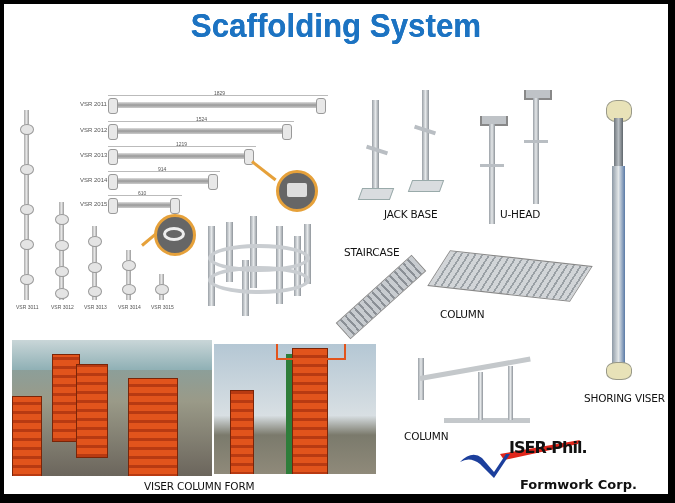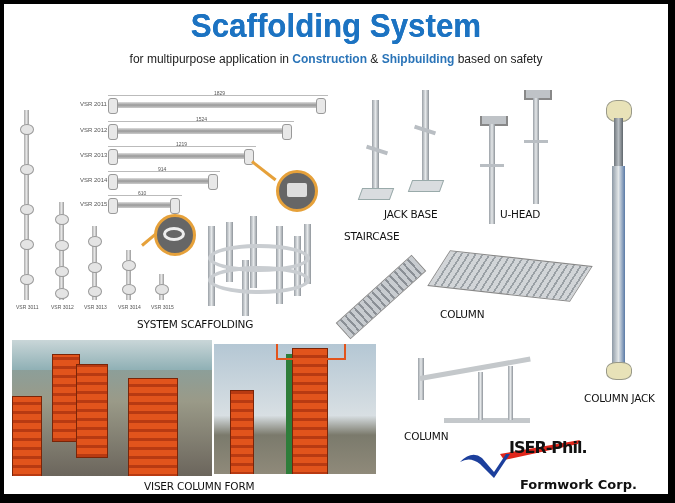--- a/index.html
+++ b/index.html
@@ -23,23 +23,20 @@
   .form{position:absolute;background:repeating-linear-gradient(0deg,#b83a12 0 3px,#e2541c 3px 9px);border:1px solid #7a2508;}
   .grating{position:absolute;background:repeating-linear-gradient(90deg,#c8ccd0 0 4px,#8b9096 4px 6px);border:1px solid #888;}
   .logo-text{position:absolute;font-family:"DejaVu Sans",sans-serif;font-weight:bold;color:#111;}
 </style>
 </head>
 <body>
 
 <div class="canvas">
 
   <div class="title">Scaffolding System</div>
-  <div class="subtitle">
-    <span>for multipurpose application in </span><span class="hl">Construction</span><span> &amp; </span><span class="hl">Shipbuilding</span><span> based on safety</span>
-  </div>
 
   <div>
     <div class="tiny" style="left:76px;top:97px;font-size:6px;">VSR 2011</div>
     <div class="dim" style="left:104px;top:91px;width:220px;"></div>
     <div class="tiny" style="left:210px;top:86px;">1829</div>
     <div class="ledger" style="left:108px;top:98px;width:210px;"></div>
 
     <div class="tiny" style="left:76px;top:123px;font-size:6px;">VSR 2012</div>
     <div class="dim" style="left:104px;top:117px;width:186px;"></div>
     <div class="tiny" style="left:192px;top:112px;">1524</div>
@@ -107,21 +104,20 @@
     <div class="pole" style="left:204px;top:222px;width:7px;height:80px;"></div>
     <div class="pole" style="left:222px;top:218px;width:7px;height:60px;"></div>
     <div class="pole" style="left:246px;top:212px;width:7px;height:72px;"></div>
     <div class="pole" style="left:272px;top:222px;width:7px;height:78px;"></div>
     <div class="pole" style="left:290px;top:232px;width:7px;height:60px;"></div>
     <div class="pole" style="left:300px;top:220px;width:7px;height:60px;"></div>
     <div class="pole" style="left:238px;top:256px;width:7px;height:56px;"></div>
     <div style="position:absolute;left:204px;top:240px;width:102px;height:28px;border:4px solid #c9cdd1;border-radius:50%;box-sizing:border-box;"></div>
     <div style="position:absolute;left:204px;top:262px;width:102px;height:28px;border:4px solid #c9cdd1;border-radius:50%;box-sizing:border-box;"></div>
   </div>
-  <div class="lbl" style="left:133px;top:314px;">SYSTEM SCAFFOLDING</div>
 
   <div>
     <div class="pole" style="left:368px;top:96px;width:7px;height:94px;"></div>
     <div class="plate" style="left:356px;top:184px;width:30px;height:10px;transform:skewX(-20deg);"></div>
     <div style="position:absolute;left:362px;top:144px;width:22px;height:4px;background:#b9bec3;transform:rotate(18deg);"></div>
     <div class="pole" style="left:418px;top:86px;width:7px;height:96px;"></div>
     <div class="plate" style="left:406px;top:176px;width:30px;height:10px;transform:skewX(-20deg);"></div>
     <div style="position:absolute;left:410px;top:124px;width:22px;height:4px;background:#b9bec3;transform:rotate(18deg);"></div>
   </div>
   <div class="lbl" style="left:380px;top:204px;">JACK BASE</div>
@@ -135,23 +131,23 @@
     <div style="position:absolute;left:520px;top:136px;width:24px;height:3px;background:#b9bec3;"></div>
   </div>
   <div class="lbl" style="left:496px;top:204px;">U-HEAD</div>
 
   <div>
     <div style="position:absolute;left:602px;top:96px;width:24px;height:20px;background:#e8e2b8;border:1px solid #998;border-radius:40%;"></div>
     <div class="pole" style="left:610px;top:114px;width:9px;height:50px;background:linear-gradient(90deg,#6f767c,#b7bdc2,#5f666c);"></div>
     <div class="pole" style="left:608px;top:162px;width:13px;height:200px;background:linear-gradient(90deg,#8e9aa6,#e2e6e8,#5a7aa6);"></div>
     <div style="position:absolute;left:602px;top:358px;width:24px;height:16px;background:#e8e2b8;border:1px solid #998;border-radius:40%;"></div>
   </div>
-  <div class="lbl" style="left:580px;top:388px;">COLUMN JACK</div>
+  <div class="lbl" style="left:580px;top:388px;">SHORING VISER</div>
 
-  <div class="lbl" style="left:340px;top:226px;text-align:center;">STAIRCASE</div>
+  <div class="lbl" style="left:340px;top:242px;text-align:center;">STAIRCASE</div>
   <div>
     <div class="grating" style="left:326px;top:282px;width:100px;height:20px;transform:rotate(-42deg);"></div>
   </div>
 
   <div>
     <div class="grating" style="left:430px;top:254px;width:150px;height:34px;transform:skewX(-28deg) rotate(6deg);background:repeating-linear-gradient(90deg,#d2d5d8 0 5px,#9aa0a5 5px 7px);"></div>
   </div>
   <div class="lbl" style="left:436px;top:304px;">COLUMN</div>
 
   <div>

